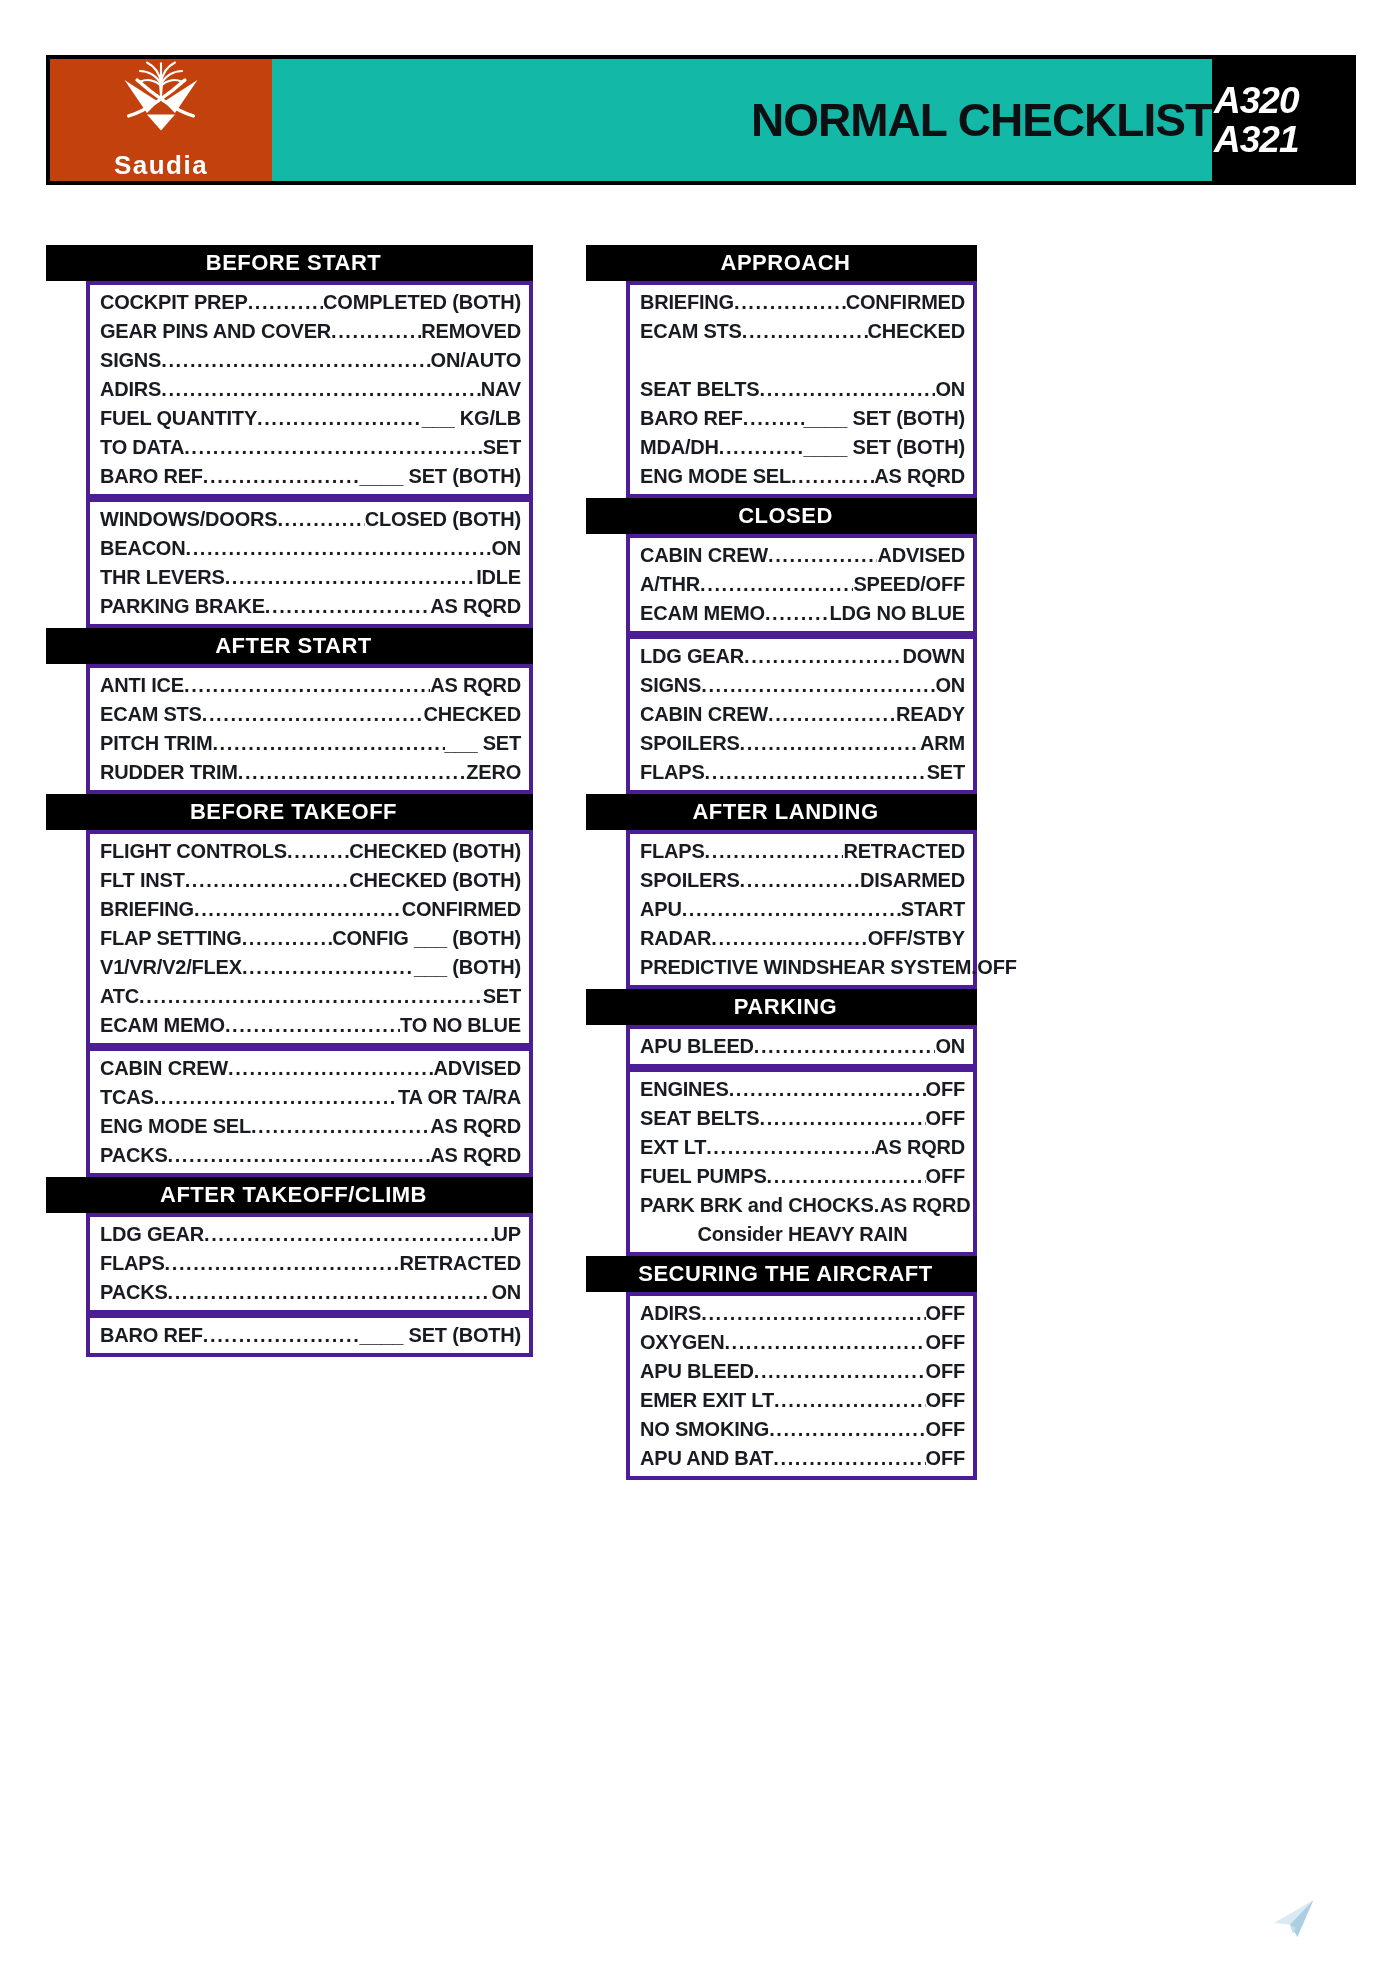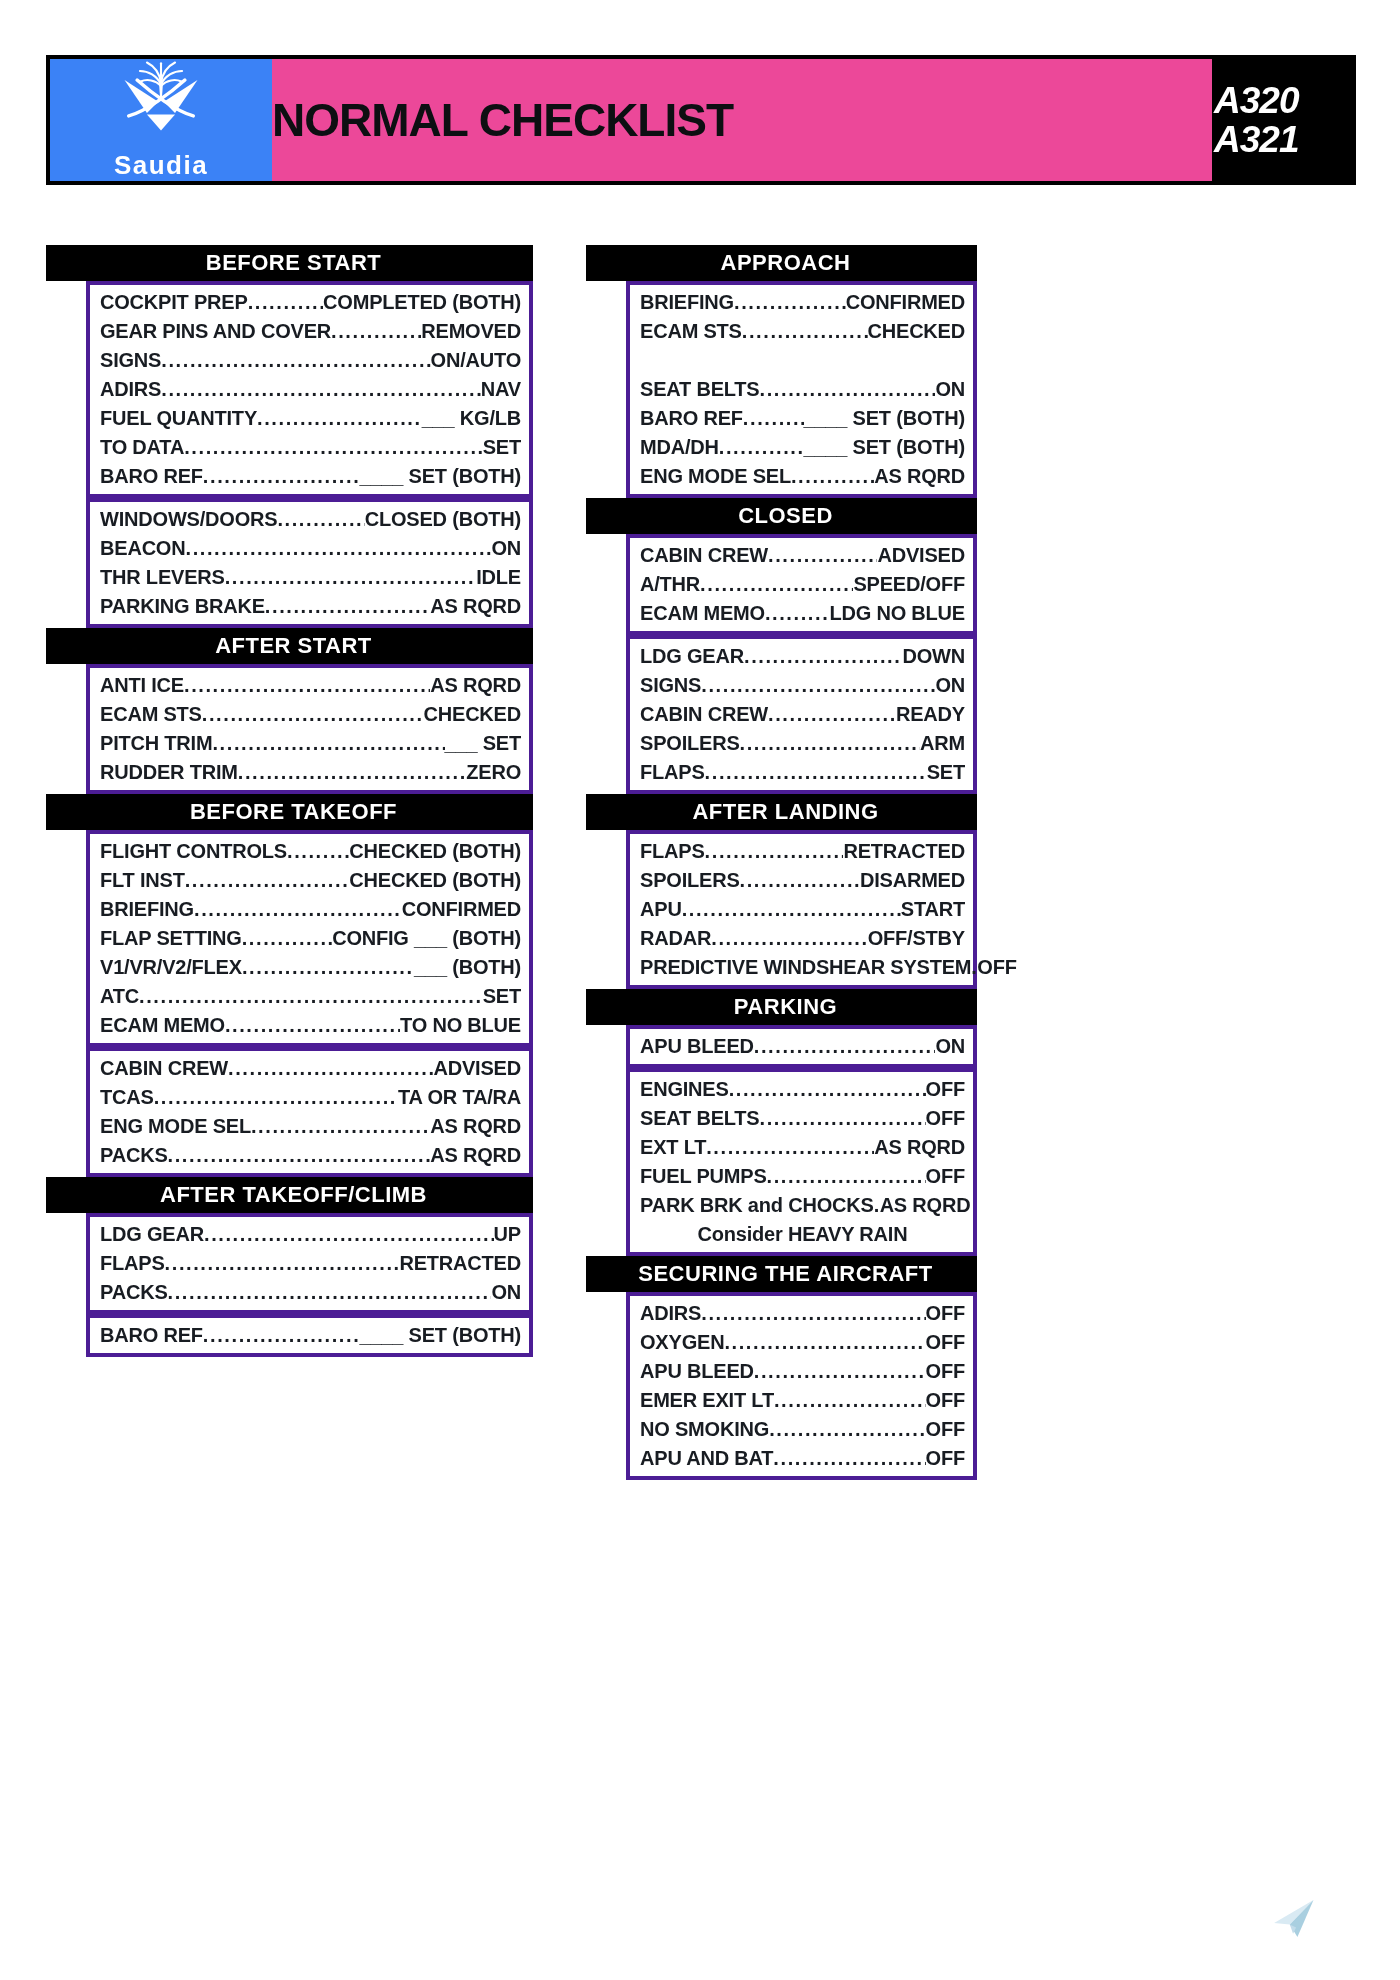--- a/index.html
+++ b/index.html
@@ -7,28 +7,28 @@
     position:relative;width:1400px;height:1980px;background:#ffffff;
     font-family:"Liberation Sans","DejaVu Sans",sans-serif;color:#181c22;
     overflow:hidden;margin:0 auto;
   }
   
   .doc-header{
     position:absolute;left:46px;top:55px;width:1310px;height:130px;
     display:flex;border:4px solid #000;box-sizing:border-box;background:#fff;
   }
   .logo-box{
-    width:222px;background:#3b82f6;display:flex;flex-direction:column;
+    width:222px;background:#c2410c;display:flex;flex-direction:column;
     align-items:center;justify-content:space-between;flex:0 0 auto;gap:16px;
   }
   .logo-box svg{display:block;}
   .brand-wordmark{
     color:#fff;font-weight:bold;font-size:26px;letter-spacing:1.5px;margin-top:2px;
   }
-  .title-box{flex:1 1 auto;display:flex;align-items:center;justify-content:flex-start;background:#ec4899;}
+  .title-box{flex:1 1 auto;display:flex;align-items:center;justify-content:flex-end;background:#14b8a6;}
   .doc-title{
     margin:0;font-size:46px;font-weight:bold;letter-spacing:-1px;color:#0d0f12;
   }
   .aircraft-box{
     width:140px;flex:0 0 auto;background:#000;color:#fff;
     display:flex;flex-direction:column;justify-content:center;
     padding-left:2px;box-sizing:border-box;
     font-style:italic;font-weight:bold;font-size:37px;line-height:1.06;letter-spacing:-1px;
   }
   

